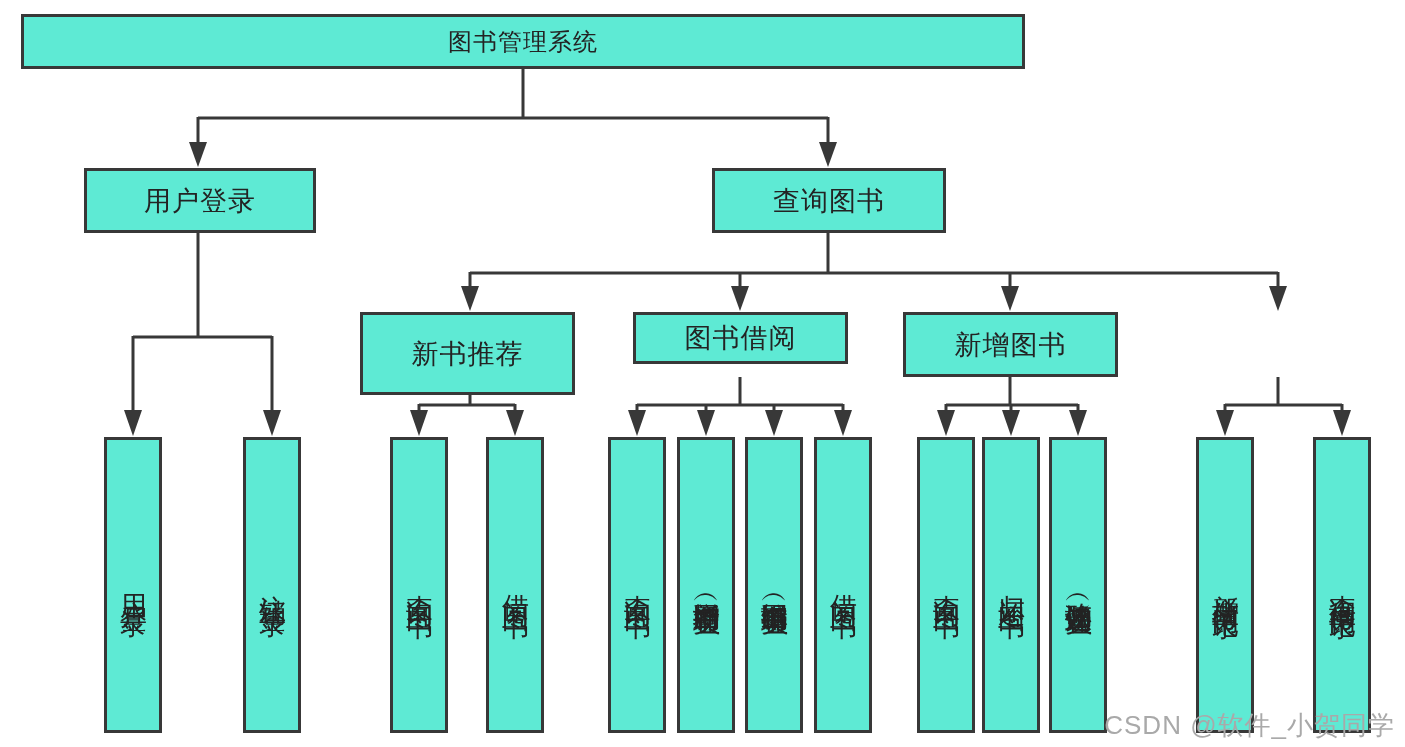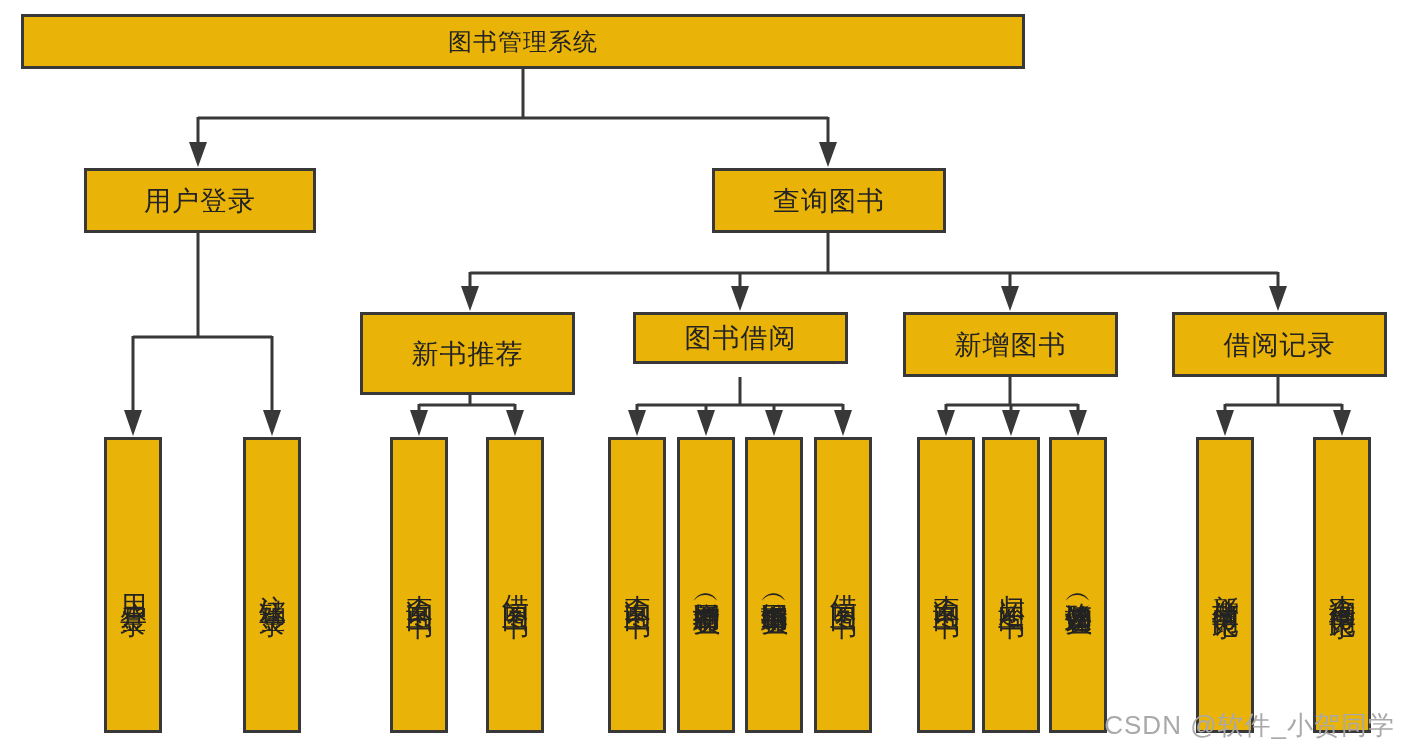--- a/index.html
+++ b/index.html
@@ -18,21 +18,21 @@
   .connectors {
     position: absolute;
     left: 0;
     top: 0;
     width: 1405px;
     height: 747px;
   }
   .node {
     position: absolute;
     box-sizing: border-box;
-    background: #eab308;
+    background: #5eead4;
     border: 3px solid #383838;
     color: #232323;
     display: flex;
     align-items: center;
     justify-content: center;
     text-align: right;
     z-index: 2;
   }
   .hnode {
     font-size: 27px;
@@ -128,23 +128,20 @@
 
   <div class="node hnode" style="left:360px; top:312px; width:215px; height:83px;">
     <span>新书推荐</span>
   </div>
   <div class="node hnode" style="left:633px; top:312px; width:215px; height:52px;">
     <span>图书借阅</span>
   </div>
   <div class="node hnode" style="left:903px; top:312px; width:215px; height:65px;">
     <span>新增图书</span>
   </div>
-  <div class="node hnode" style="left:1172px; top:312px; width:215px; height:65px;">
-    <span>借阅记录</span>
-  </div>
 
   <div class="node vnode" style="left:104px; top:437px;">
     <span class="vlabel">用户登录</span>
   </div>
   <div class="node vnode" style="left:243px; top:437px;">
     <span class="vlabel">注销登录</span>
   </div>
 
   <div class="node vnode" style="left:390px; top:437px;">
     <span class="vlabel">查询图书</span>

